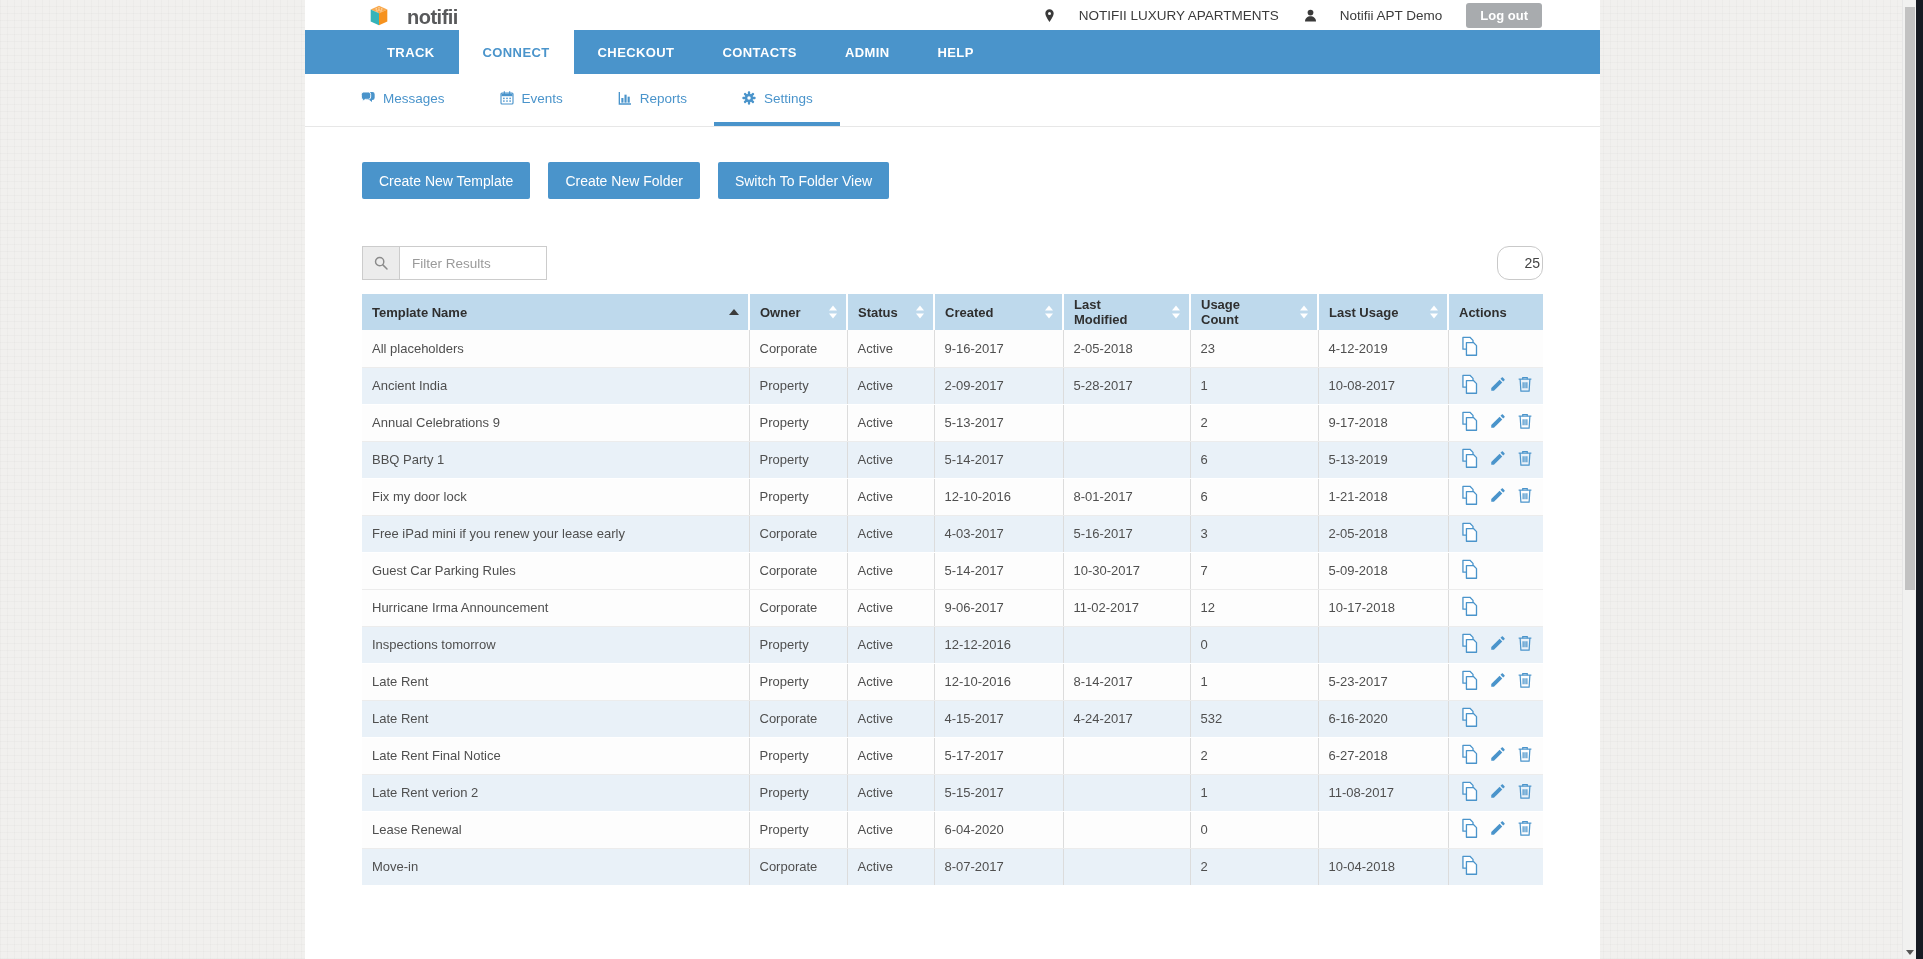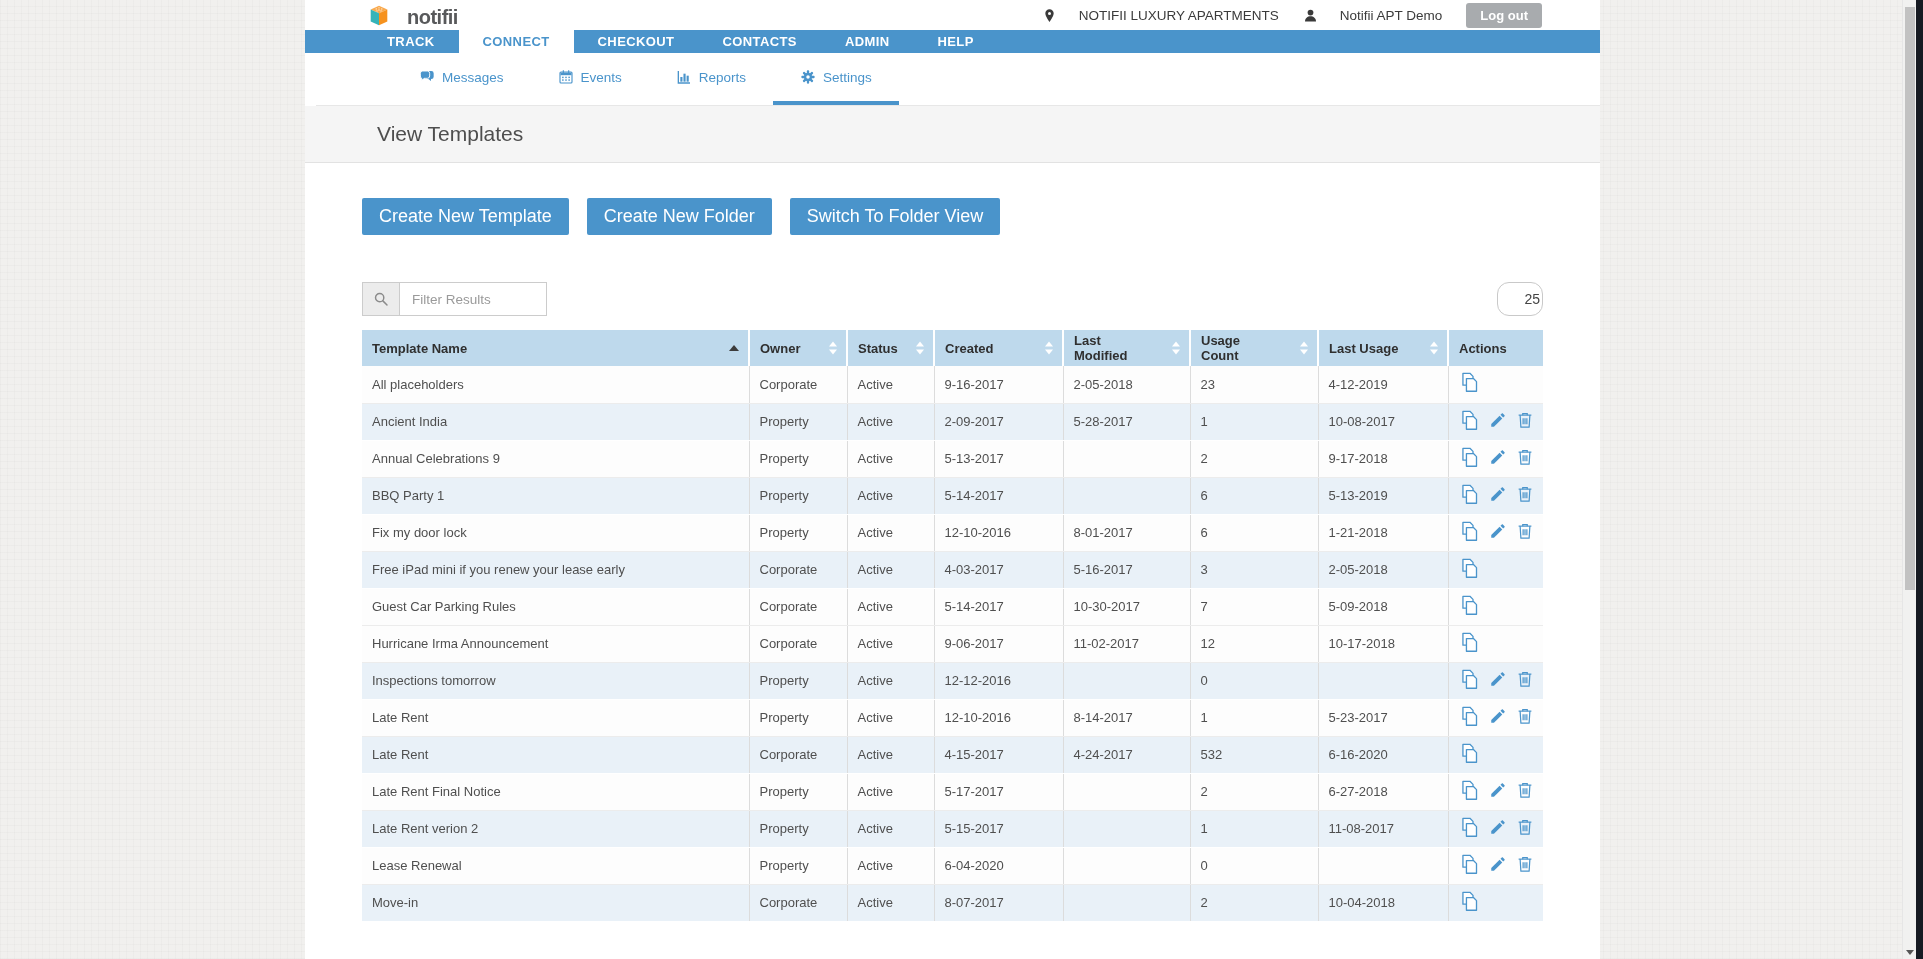--- a/index.html
+++ b/index.html
@@ -20,42 +20,42 @@
   .topbar{height:30px;display:flex;align-items:center;padding:0 58px 0 62px;box-sizing:border-box;}
   .logo{display:flex;align-items:flex-end;gap:16px;}
   .logo-text{font-size:20px;font-weight:700;color:#58595b;letter-spacing:-0.5px;line-height:1;}
   .topbar-right{margin-left:auto;display:flex;align-items:center;gap:24px;font-size:13.5px;color:#3b3b3b;}
   .tb-item{display:flex;align-items:center;gap:22px;}
   .tb-icon{display:flex;align-items:center;}
   .logout{background:#a8abae;color:#fff;font-weight:700;font-size:13px;border:none;border-radius:3px;
     padding:5px 14px;font-family:inherit;cursor:pointer;}
 
   
-  .mainnav{height:23px;background:var(--blue);padding-left:58px;display:flex;}
+  .mainnav{height:44px;background:var(--blue);padding-left:58px;display:flex;}
   .nav-tabs{display:flex;}
   .nav-tab{display:flex;align-items:center;padding:0 24px;color:#fff;font-size:13px;font-weight:700;
     letter-spacing:.4px;cursor:pointer;}
   .nav-tab.active{background:#fff;color:var(--blue);}
 
   
-  .subnav{height:52px;display:flex;align-items:stretch;padding-left:76px;border-bottom:1px solid #e7e7e7;background:#fff;box-sizing:content-box;margin-left:11px;}
+  .subnav{height:52px;display:flex;align-items:stretch;padding-left:28px;border-bottom:1px solid #e7e7e7;background:#fff;box-sizing:content-box;}
   .subnav-item{display:flex;align-items:center;gap:7px;padding:0 27px;color:var(--blue);font-size:13.5px;
     border-bottom:4px solid transparent;cursor:pointer;}
   .subnav-item.active{border-bottom-color:var(--blue);}
   .subnav-item .icon{display:flex;align-items:center;}
 
   
   .titleband{height:56px;background:#f5f5f5;border-bottom:1px solid #e2e2e2;display:flex;align-items:center;padding-left:72px;}
   .titleband h1{margin:0;font-size:21px;font-weight:300;color:#4e4e4e;}
 
   
   .content{padding:0 57px;}
   .btn-row{margin-top:35px;display:flex;}
   .btn{background:var(--blue);color:#fff;border:none;border-radius:2px;height:37px;padding:0 17px;
-    font-size:18px;font-family:inherit;margin-right:18px;cursor:pointer;}
+    font-size:14px;font-family:inherit;margin-right:18px;cursor:pointer;}
 
   .filter-row{margin-top:47px;display:flex;justify-content:space-between;align-items:center;}
   .filter-group{display:flex;}
   .filter-addon{width:38px;height:34px;background:#ececec;border:1px solid #ccc;box-sizing:border-box;
     display:flex;align-items:center;justify-content:center;}
   .filter-input{width:147px;height:34px;border:1px solid #ccc;border-left:none;box-sizing:border-box;
     padding:0 12px;font-size:13.5px;color:#555;outline:none;font-family:inherit;background:#fff;}
   .filter-input::placeholder{color:#9a9a9a;}
   .page-size{width:46px;height:34px;border:1px solid #c9c9c9;border-radius:12px;box-sizing:border-box;
     text-align:right;font-size:14px;color:#444;font-family:inherit;outline:none;}
@@ -195,23 +195,20 @@
                 <rect x="10.3" y="2" width="3.4" height="20" rx="1.2" transform="rotate(135 12 12)"></rect>
                 <circle cx="12" cy="12" r="6.2"></circle>
               </g>
               <circle cx="12" cy="12" r="2.6" fill="#fff"></circle>
             </svg>
           </span>
           <span>Settings</span>
         </div>
       </div>
 
-    <div class="titleband">
-      <h1>View Templates</h1>
-    </div>
 
     <div class="content">
       <div class="btn-row">
         <button class="btn">Create New Template</button>
         <button class="btn">Create New Folder</button>
         <button class="btn">Switch To Folder View</button>
       </div>
 
       <div class="filter-row">
         <div class="filter-group">

